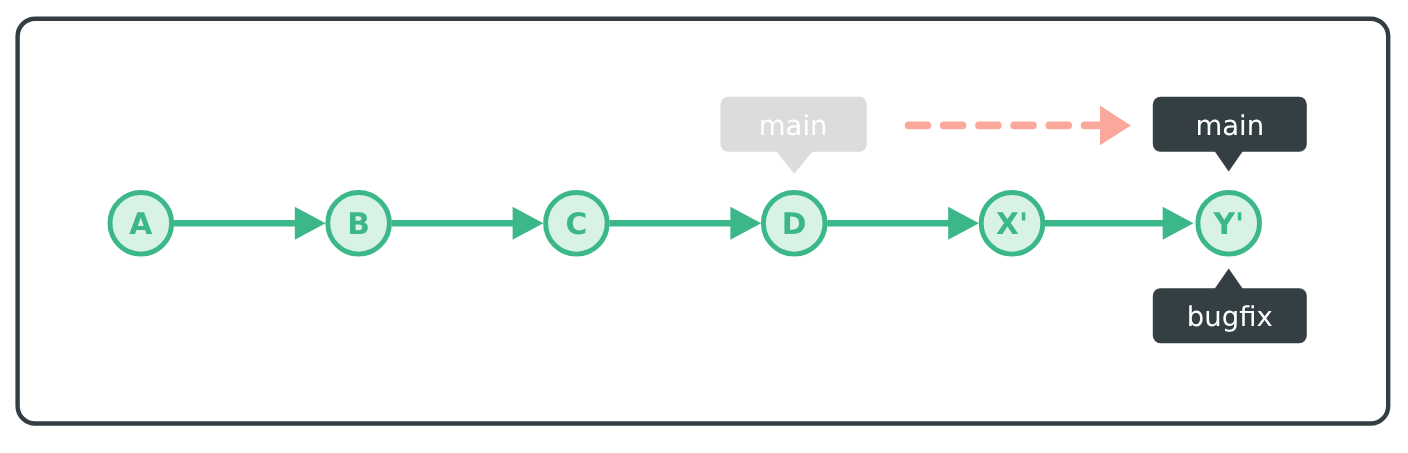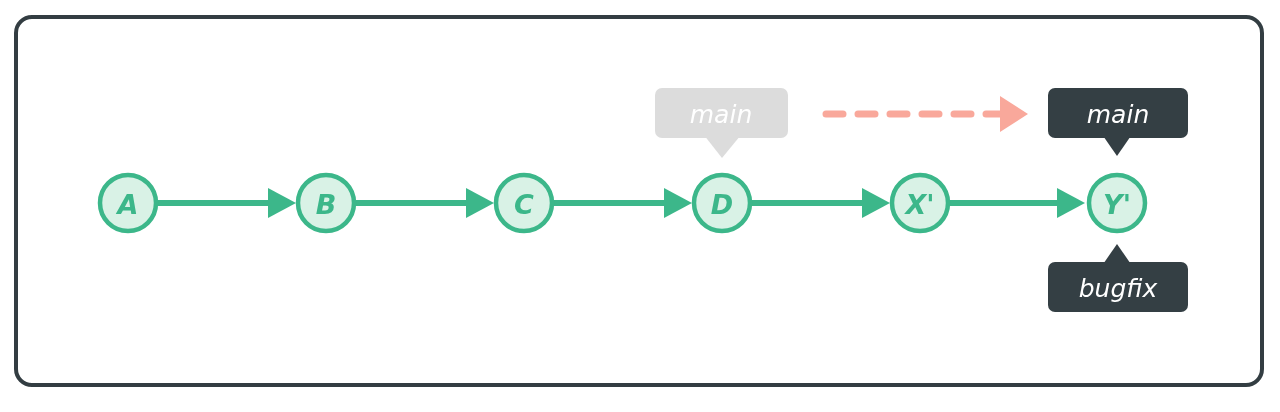--- a/index.html
+++ b/index.html
@@ -11,21 +11,20 @@
   body {
     width: 1280px;
     height: 412px;
     font-family: "DejaVu Sans", "Liberation Sans", sans-serif;
     overflow: hidden;
   }
   #diagram-root {
     position: relative;
     width: 1280px;
     height: 412px;
-    font-style: italic;
   }
   svg#diagram-svg {
     display: block;
     width: 1280px;
     height: 412px;
   }
   .node-circle {
     fill: #d9f2e6;
     stroke: #3cb78a;
     stroke-width: 4.5;

